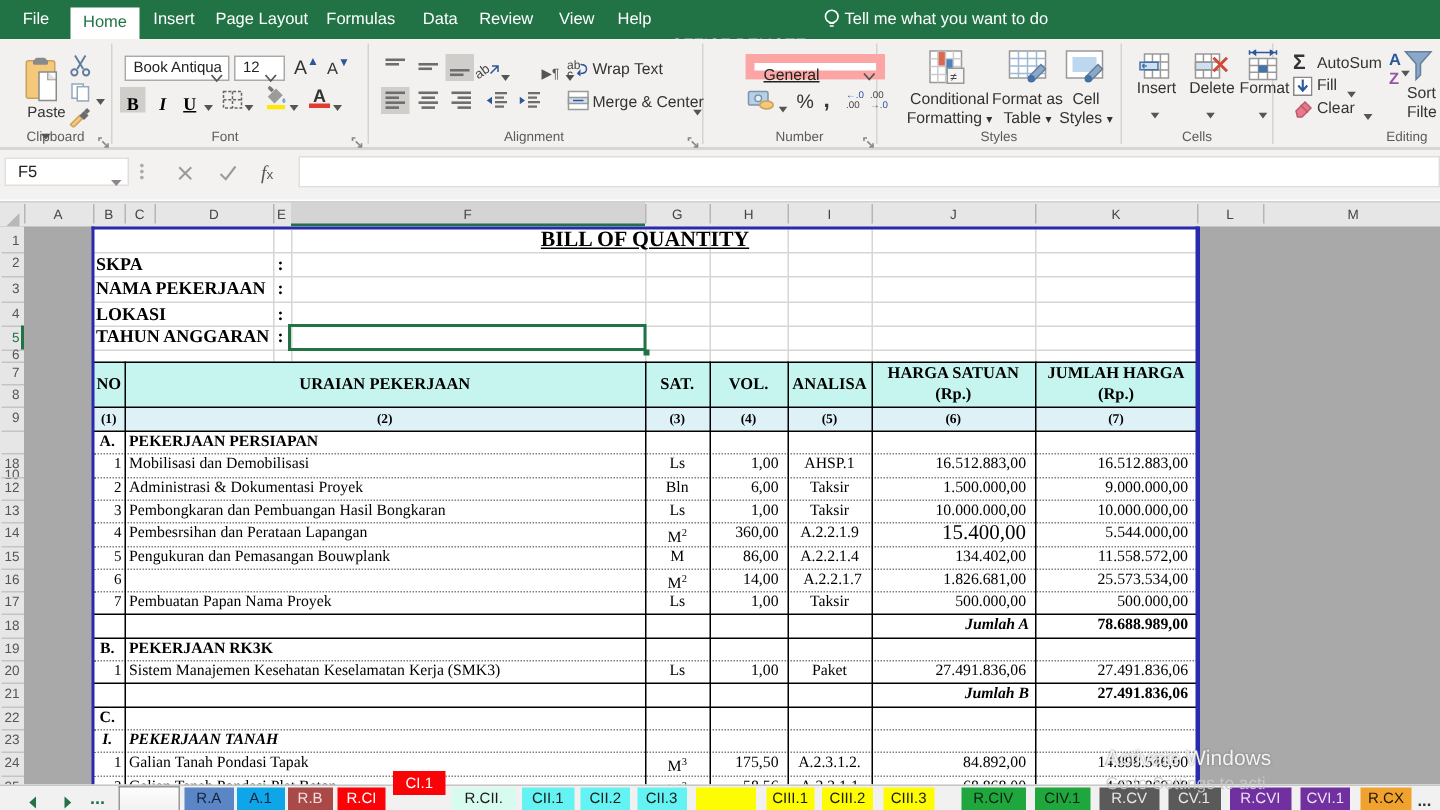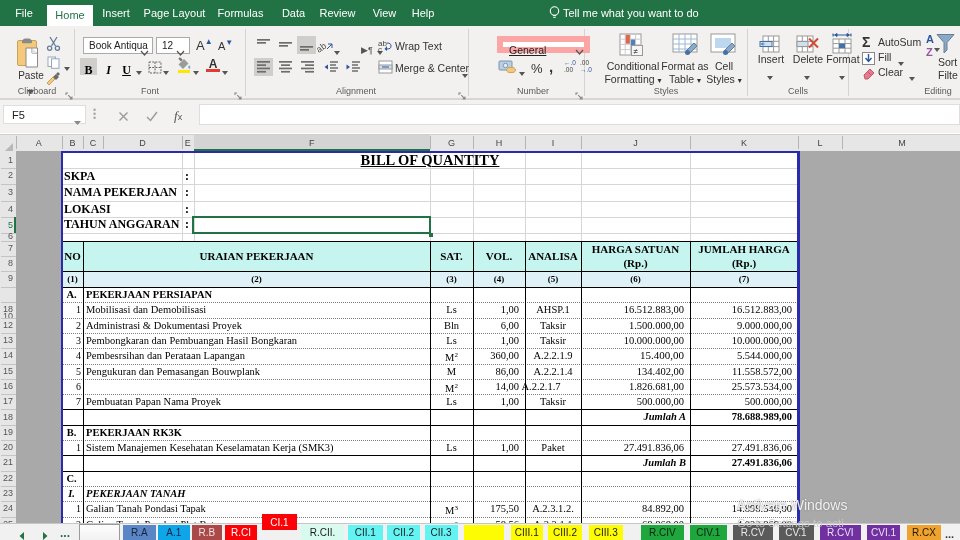--- a/index.html
+++ b/index.html
@@ -519,33 +519,33 @@
 <div class="a ser ctr" style="left:430px;top:332.9px;width:43px;height:15.3px;font-size:10.5px;line-height:15.3px;">Ls</div>
 <div class="a ser rgt" style="left:473px;top:332.9px;width:46px;height:15.3px;font-size:10.5px;line-height:15.3px;">1,00</div>
 <div class="a ser ctr" style="left:525px;top:332.9px;width:56px;height:15.3px;font-size:10.5px;line-height:15.3px;">Taksir</div>
 <div class="a ser rgt" style="left:581px;top:332.9px;width:103px;height:15.3px;font-size:10.5px;line-height:15.3px;">10.000.000,00</div>
 <div class="a ser rgt" style="left:690px;top:332.9px;width:102px;height:15.3px;font-size:10.5px;line-height:15.3px;">10.000.000,00</div>
 <div class="a ser rgt" style="left:62px;top:348.2px;width:19px;height:15.3px;font-size:10px;line-height:15.3px;">4</div>
 <div class="a ser nw" style="left:86px;top:348.2px;width:344px;height:15.3px;font-size:10.5px;line-height:15.3px;">Pembesrsihan dan Perataan Lapangan</div>
 <div class="a ser ctr" style="left:430px;top:348.2px;width:43px;height:15.3px;font-size:10.5px;line-height:15.3px;">M<span style="font-size:7px;vertical-align:4px;">2</span></div>
 <div class="a ser rgt" style="left:473px;top:348.2px;width:46px;height:15.3px;font-size:10.5px;line-height:15.3px;">360,00</div>
 <div class="a ser ctr" style="left:525px;top:348.2px;width:56px;height:15.3px;font-size:10.5px;line-height:15.3px;">A.2.2.1.9</div>
-<div class="a ser rgt" style="left:581px;top:348.2px;width:103px;height:15.3px;font-size:11px;line-height:15.3px;">15.400,00</div>
+<div class="a ser rgt" style="left:581px;top:348.2px;width:103px;height:15.3px;font-size:14px;line-height:15.3px;">15.400,00</div>
 <div class="a ser rgt" style="left:690px;top:348.2px;width:102px;height:15.3px;font-size:10.5px;line-height:15.3px;">5.544.000,00</div>
 <div class="a ser rgt" style="left:62px;top:363.5px;width:19px;height:15.3px;font-size:10px;line-height:15.3px;">5</div>
 <div class="a ser nw" style="left:86px;top:363.5px;width:344px;height:15.3px;font-size:10.5px;line-height:15.3px;">Pengukuran dan Pemasangan Bouwplank</div>
 <div class="a ser ctr" style="left:430px;top:363.5px;width:43px;height:15.3px;font-size:10.5px;line-height:15.3px;">M</div>
 <div class="a ser rgt" style="left:473px;top:363.5px;width:46px;height:15.3px;font-size:10.5px;line-height:15.3px;">86,00</div>
 <div class="a ser ctr" style="left:525px;top:363.5px;width:56px;height:15.3px;font-size:10.5px;line-height:15.3px;">A.2.2.1.4</div>
 <div class="a ser rgt" style="left:581px;top:363.5px;width:103px;height:15.3px;font-size:10.5px;line-height:15.3px;">134.402,00</div>
 <div class="a ser rgt" style="left:690px;top:363.5px;width:102px;height:15.3px;font-size:10.5px;line-height:15.3px;">11.558.572,00</div>
 <div class="a ser rgt" style="left:62px;top:378.8px;width:19px;height:15.3px;font-size:10px;line-height:15.3px;">6</div>
 <div class="a ser ctr" style="left:430px;top:378.8px;width:43px;height:15.3px;font-size:10.5px;line-height:15.3px;">M<span style="font-size:7px;vertical-align:4px;">2</span></div>
 <div class="a ser rgt" style="left:473px;top:378.8px;width:46px;height:15.3px;font-size:10.5px;line-height:15.3px;">14,00</div>
-<div class="a ser ctr" style="left:513px;top:378.8px;width:56px;height:15.3px;font-size:10.5px;line-height:15.3px;">A.2.2.1.7</div>
+<div class="a ser ctr" style="left:527px;top:378.8px;width:56px;height:15.3px;font-size:10.5px;line-height:15.3px;">A.2.2.1.7</div>
 <div class="a ser rgt" style="left:581px;top:378.8px;width:103px;height:15.3px;font-size:10.5px;line-height:15.3px;">1.826.681,00</div>
 <div class="a ser rgt" style="left:690px;top:378.8px;width:102px;height:15.3px;font-size:10.5px;line-height:15.3px;">25.573.534,00</div>
 <div class="a ser rgt" style="left:62px;top:394.1px;width:19px;height:15.3px;font-size:10px;line-height:15.3px;">7</div>
 <div class="a ser nw" style="left:86px;top:394.1px;width:344px;height:15.3px;font-size:10.5px;line-height:15.3px;">Pembuatan Papan Nama Proyek</div>
 <div class="a ser ctr" style="left:430px;top:394.1px;width:43px;height:15.3px;font-size:10.5px;line-height:15.3px;">Ls</div>
 <div class="a ser rgt" style="left:473px;top:394.1px;width:46px;height:15.3px;font-size:10.5px;line-height:15.3px;">1,00</div>
 <div class="a ser ctr" style="left:525px;top:394.1px;width:56px;height:15.3px;font-size:10.5px;line-height:15.3px;">Taksir</div>
 <div class="a ser rgt" style="left:581px;top:394.1px;width:103px;height:15.3px;font-size:10.5px;line-height:15.3px;">500.000,00</div>
 <div class="a ser rgt" style="left:690px;top:394.1px;width:102px;height:15.3px;font-size:10.5px;line-height:15.3px;">500.000,00</div>
 <div class="a ser rgt nw" style="left:581px;top:409.4px;width:105px;height:15.3px;font-size:10.5px;line-height:15.3px;"><i><b>Jumlah A</b></i></div>

